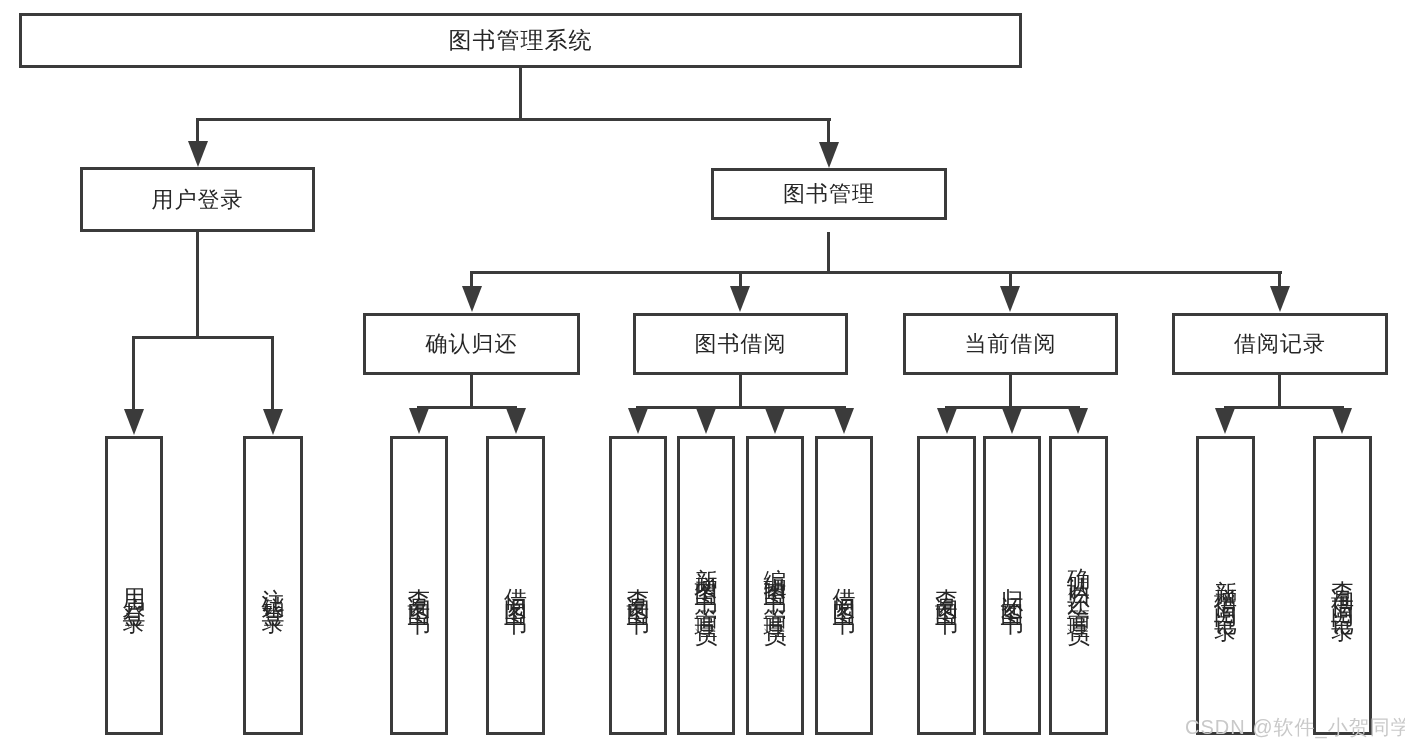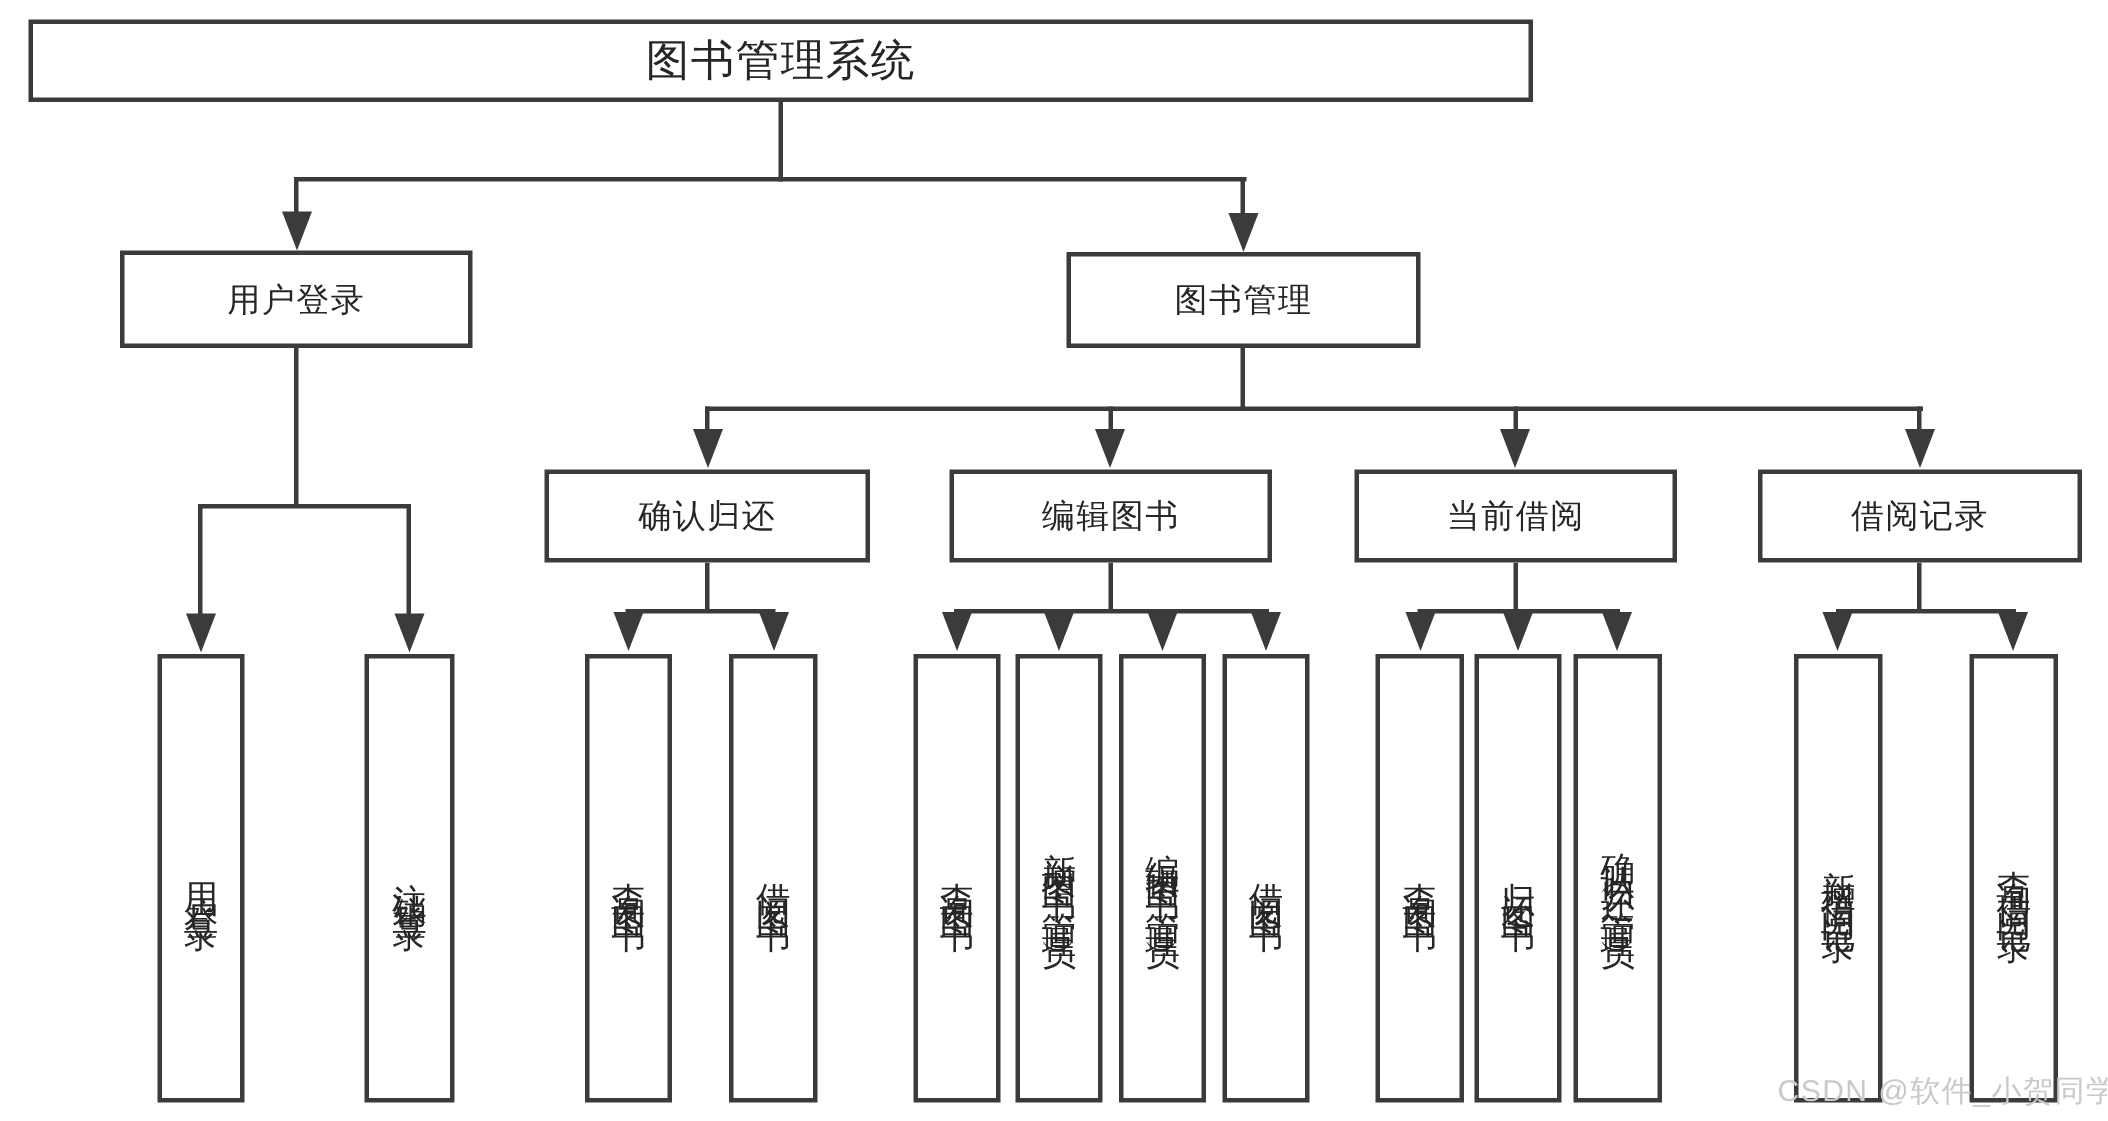--- a/index.html
+++ b/index.html
@@ -12,21 +12,21 @@
   body{font-family:"Liberation Sans",sans-serif;color:var(--text);}
   .stage{position:relative;width:1405px;height:747px;background:var(--bg);overflow:hidden;}
 
   
   .node{
     position:absolute;box-sizing:border-box;background:#fff;
     border:3px solid var(--line);
     display:flex;align-items:center;justify-content:center;
     font-size:22px;color:var(--text);letter-spacing:1px;
   }
-  .node.title{font-size:29px;}
+  .node.title{font-size:23px;}
 
   
   .leaf{font-size:23px;}
   .leaf span{
     writing-mode:vertical-rl;
     text-orientation:mixed;
     letter-spacing:8px;
     line-height:1;
   }
 
@@ -101,29 +101,29 @@
   <div class="ar" style="left:1215px;top:408px;"></div>
   <div class="ar" style="left:1332px;top:408px;"></div>
 
   <div class="node title" style="left:19px;top:13px;width:1003px;height:55px;">
     <span>图书管理系统</span>
   </div>
 
   <div class="node" style="left:80px;top:167px;width:235px;height:65px;">
     <span>用户登录</span>
   </div>
-  <div class="node" style="left:711px;top:168px;width:236px;height:64px;">
+  <div class="node" style="left:711px;top:168px;width:236px;height:52px;">
     <span>图书管理</span>
   </div>
 
   <div class="node" style="left:363px;top:313px;width:217px;height:62px;">
     <span>确认归还</span>
   </div>
   <div class="node" style="left:633px;top:313px;width:215px;height:62px;">
-    <span>编辑图书</span>
+    <span>图书借阅</span>
   </div>
   <div class="node" style="left:903px;top:313px;width:215px;height:62px;justify-content:center;">
     <span>当前借阅</span>
   </div>
   <div class="node" style="left:1172px;top:313px;width:216px;height:62px;">
     <span>借阅记录</span>
   </div>
 
   <div class="node leaf" style="left:105px;top:436px;width:58px;height:299px;">
     <span>用户登录</span>

